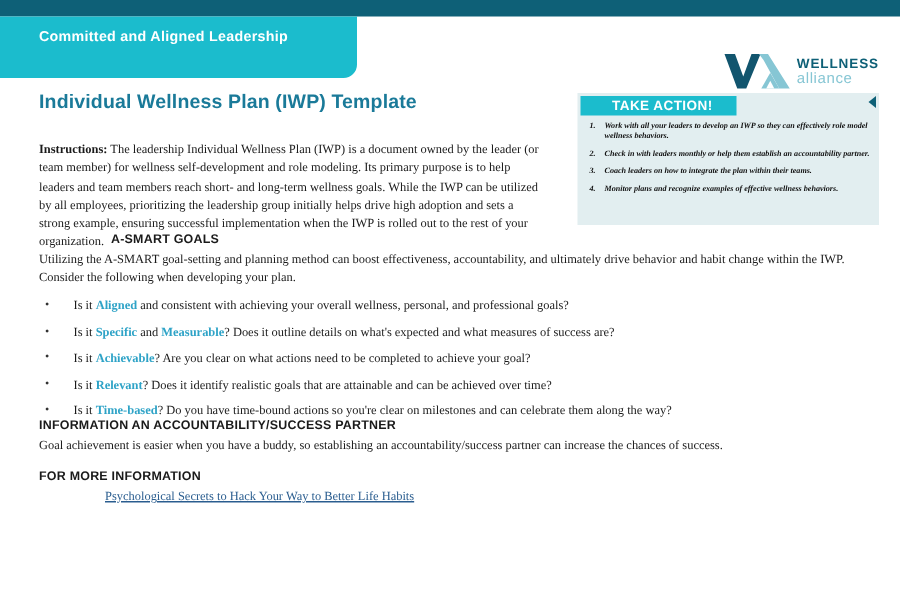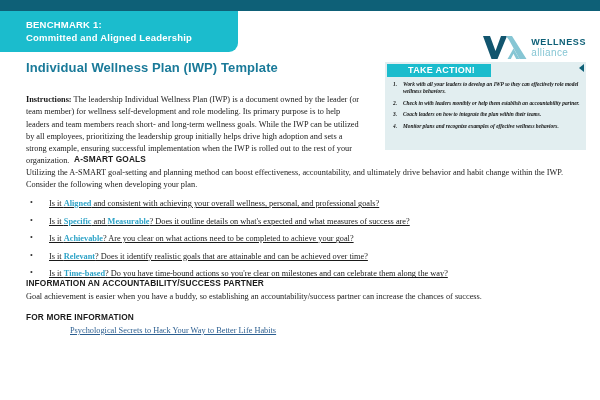--- a/index.html
+++ b/index.html
@@ -203,21 +203,20 @@
   }
   .bullets li {
     position: relative;
     font-family: "Liberation Serif", serif;
     font-size: 8.3px;
     line-height: 12px;
     color: #1a1a1a;
     padding-left: 23px;
     margin-bottom: 5.6px;
     white-space: nowrap;
-    text-decoration: underline;
   }
   .bullets li::before {
     content: "\2022";
     position: absolute;
     left: 4px;
     top: -1px;
     font-size: 8px;
     color: #333333;
   }
   .kw {
@@ -243,21 +242,20 @@
   }
 </style>
 </head>
 <body>
 
 <div class="page">
 
   <div class="top-strip"></div>
 
   <div class="benchmark-banner">
-    <div class="benchmark-line">BENCHMARK 1:</div>
     <div class="benchmark-line">Committed and Aligned Leadership</div>
   </div>
 
   <div class="logo">
     <svg class="logo-mark" width="46" height="26" viewBox="0 0 46 26">
       <path d="M1 2 L8 2 L13.5 17 L19 2 L25 2 L15.5 25 L9.5 25 Z" fill="#12556e"></path>
       <path d="M24 2 L30 2 L44.5 25 L37.5 25 L27 6 Z" fill="#86c6d4"></path>
       <path d="M25.5 25 L31.5 14.5 L37.5 25 Z" fill="#86c6d4"></path>
       <path d="M28.8 25 L31.5 19.8 L34.2 25 Z" fill="#ffffff"></path>
     </svg>

